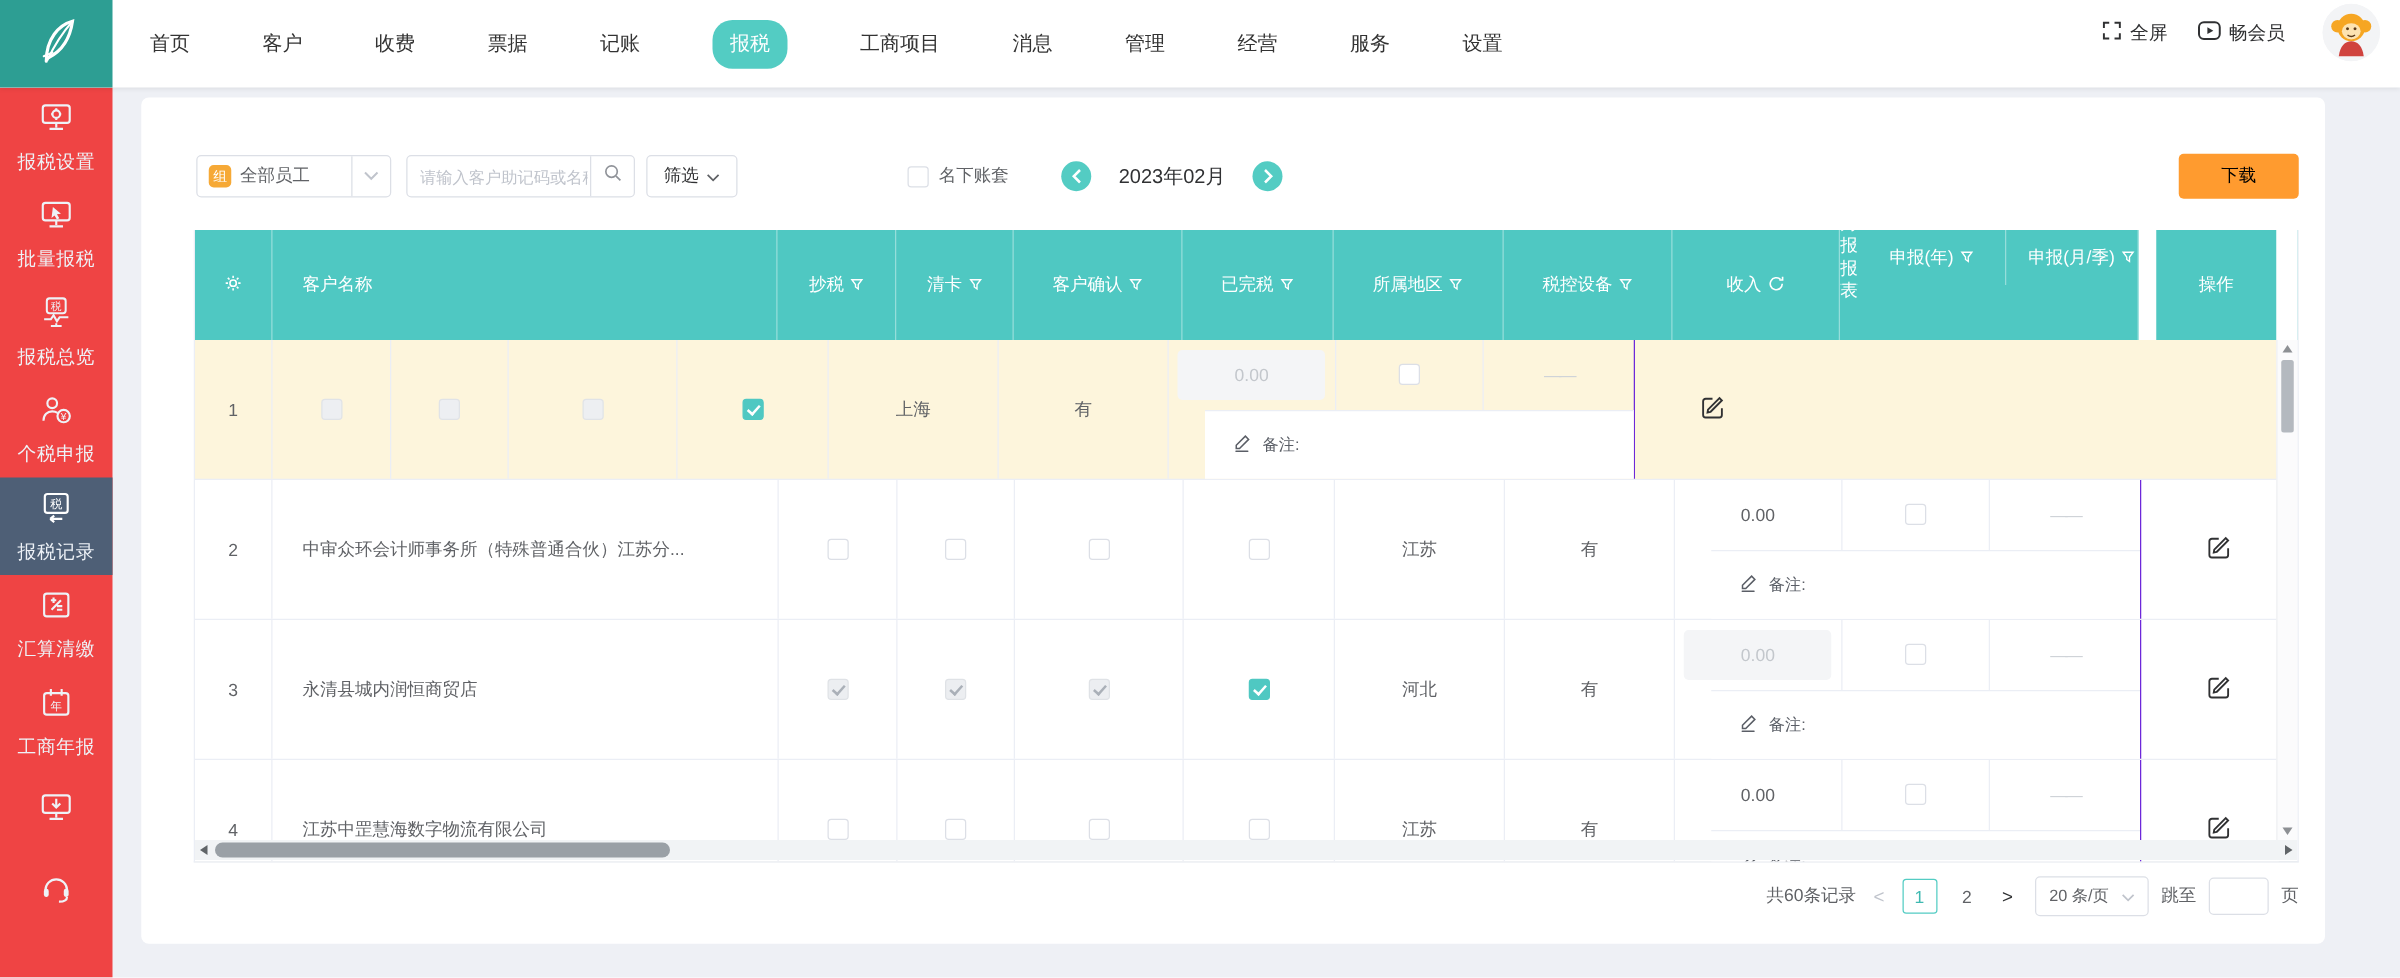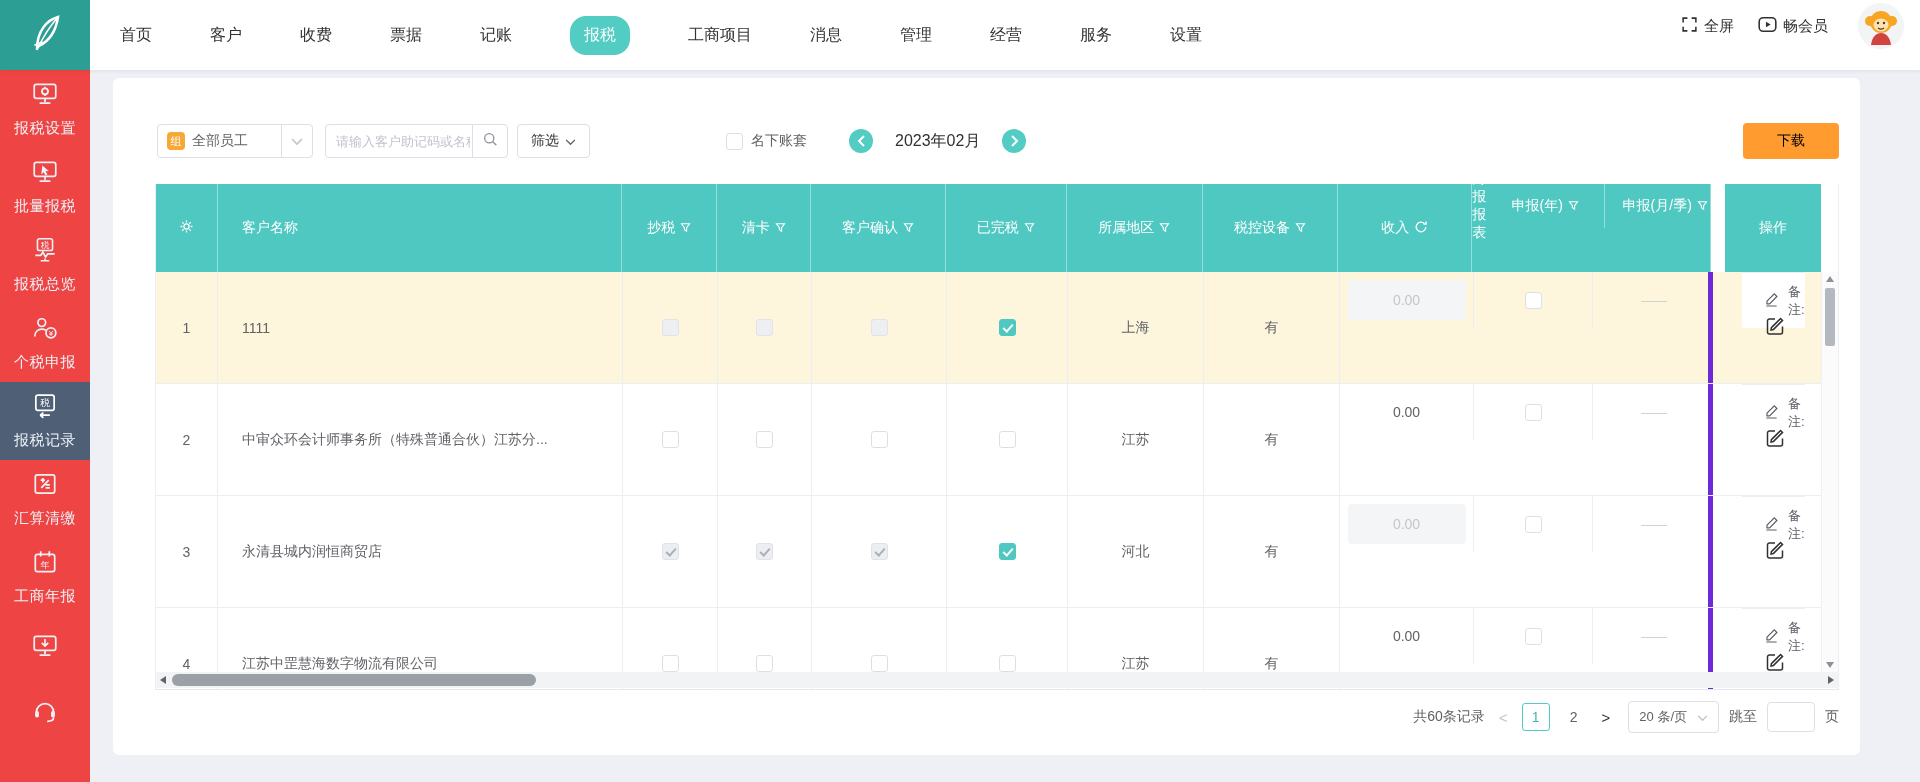--- a/index.html
+++ b/index.html
@@ -59,21 +59,21 @@
   .csb{width:17px;background:#fff;border:none;}
   .group{width:239px;display:flex;flex-direction:row;border-right:1px solid rgba(255,255,255,.4);box-sizing:border-box;}
   .g-top{height:44px;display:flex;align-items:center;justify-content:center;border-bottom:1px solid rgba(255,255,255,.4);box-sizing:border-box;}
   .g-bot{display:flex;height:44px;}
   .g-bot .th{border-right:1px solid rgba(255,255,255,.4);}
   .g-bot .th:last-child{border-right:none;}
   .tr{display:flex;width:1667px;height:112px;border-bottom:1px solid #ebeef5;background:#fff;box-sizing:border-box;}
   .tr.hl{background:#fdf5dc;}
   .td{display:flex;align-items:center;justify-content:center;border-right:1px solid #ebeef5;box-sizing:border-box;height:100%;font-size:14px;color:#606266;}
   .td.name{justify-content:flex-start;padding-left:24px;text-align:left;}
-  .rblock{width:373px;display:flex;flex-direction:row;border-right:5px solid #6d28d9;box-sizing:border-box;}
+  .rblock{width:373px;display:flex;flex-direction:column;border-right:1px solid #6d28d9;box-sizing:border-box;}
   .rtop{height:56px;display:flex;}
   .rtop .td{height:100%;border-right:1px solid #ebeef5;}
   .rtop .td:last-child{border-right:none;}
   .remark{height:56px;border-top:1px solid #ebeef5;background:#fff;display:flex;align-items:center;gap:9px;padding-left:22px;box-sizing:border-box;font-size:13px;color:#5a5e66;margin-left:29px;}
   .tr .cg{background:transparent;}
   .tr.hl .cg{background:#fdf5dc;}
   .inc-box{width:118px;height:40px;background:#f4f5f7;border-radius:4px;color:#c3c7cc;display:flex;align-items:center;justify-content:center;font-size:14px;}
   .dash{color:#cfd3d8;font-size:14px;letter-spacing:-2px;}
   .cb{width:17px;height:17px;border-radius:3px;border:1px solid #dcdfe6;background:#fff;position:relative;box-sizing:border-box;cursor:pointer;flex:none;}
   .cb.du{background:#edeff2;border-color:#e0e3e7;}
@@ -388,21 +388,20 @@
         </div>
       </div>
       <div class="th cg"></div>
       <div class="th c11" style="border-right:none;">操作</div>
       <div class="th csb"></div>
     </div>
 
     <div id="tbody">
         <div class="tr hl">
           <div class="td c0">1</div>
-          <div class="td c1 name">1111</div>
           <div class="td c2">
             <span class="cb du"></span>
           </div>
           <div class="td c3">
             <span class="cb du"></span>
           </div>
           <div class="td c4">
             <span class="cb du"></span>
           </div>
           <div class="td c5">

